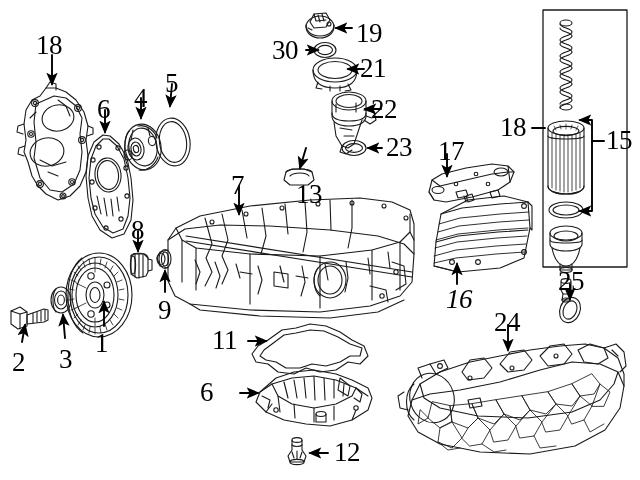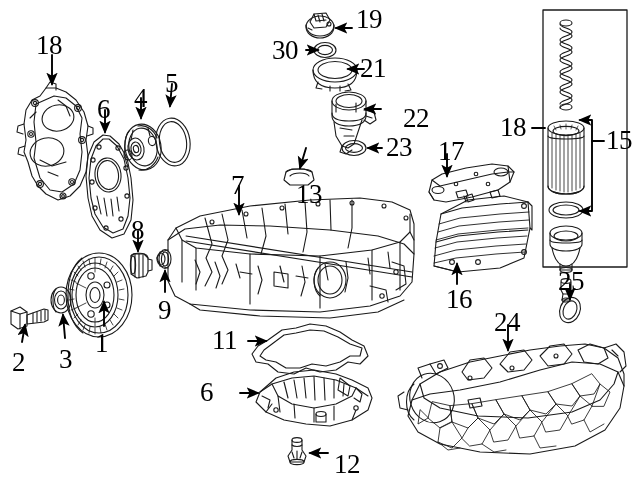--- a/index.html
+++ b/index.html
@@ -569,28 +569,28 @@
   <div class="callout-label" style="left:12px;  top:349px;">2</div>
   <div class="callout-label" style="left:59px;  top:346px;">3</div>
   <div class="callout-label" style="left:134px; top:85px;">4</div>
   <div class="callout-label" style="left:165px; top:70px;">5</div>
   <div class="callout-label" style="left:97px;  top:96px;">6</div>
   <div class="callout-label" style="left:231px; top:172px;">7</div>
   <div class="callout-label" style="left:131px; top:217px;">8</div>
   <div class="callout-label" style="left:158px; top:297px;">9</div>
   <div class="callout-label" style="left:200px; top:379px;">6</div>
   <div class="callout-label" style="left:212px; top:327px;">11</div>
-  <div class="callout-label" style="left:334px; top:439px;margin-top:12px;">12</div>
+  <div class="callout-label" style="left:334px; top:439px;">12</div>
   <div class="callout-label" style="left:296px; top:145px;margin-top:36px;">13</div>
   <div class="callout-label" style="left:500px; top:114px;">18</div>
   <div class="callout-label" style="left:606px; top:127px;">15</div>
-  <div class="callout-label" style="left:446px; top:286px;">16</div>
+  <div class="callout-label" style="left:446px; top:286px;font-style:italic;">16</div>
   <div class="callout-label" style="left:438px; top:138px;">17</div>
   <div class="callout-label" style="left:36px;  top:32px;">18</div>
-  <div class="callout-label" style="left:356px; top:6px;">19</div>
+  <div class="callout-label" style="left:356px; top:20px;">19</div>
   <div class="callout-label" style="left:272px; top:37px;">30</div>
   <div class="callout-label" style="left:360px; top:55px;">21</div>
-  <div class="callout-label" style="left:403px; top:96px;margin-top:9px;">22</div>
+  <div class="callout-label" style="left:371px; top:96px;">22</div>
   <div class="callout-label" style="left:386px; top:134px;font-family:Liberation Serif, serif;">23</div>
   <div class="callout-label" style="left:494px; top:309px;">24</div>
   <div class="callout-label" style="left:558px; top:268px;">25</div>
 
 </div>
 
 </body></html>

